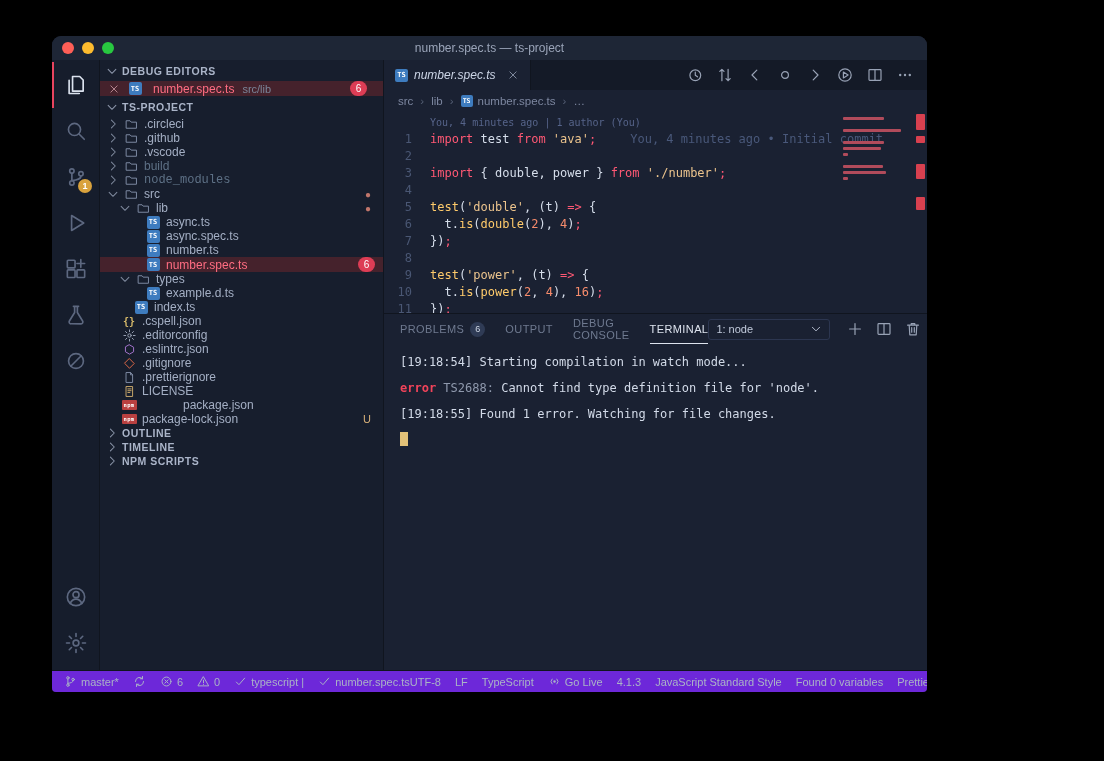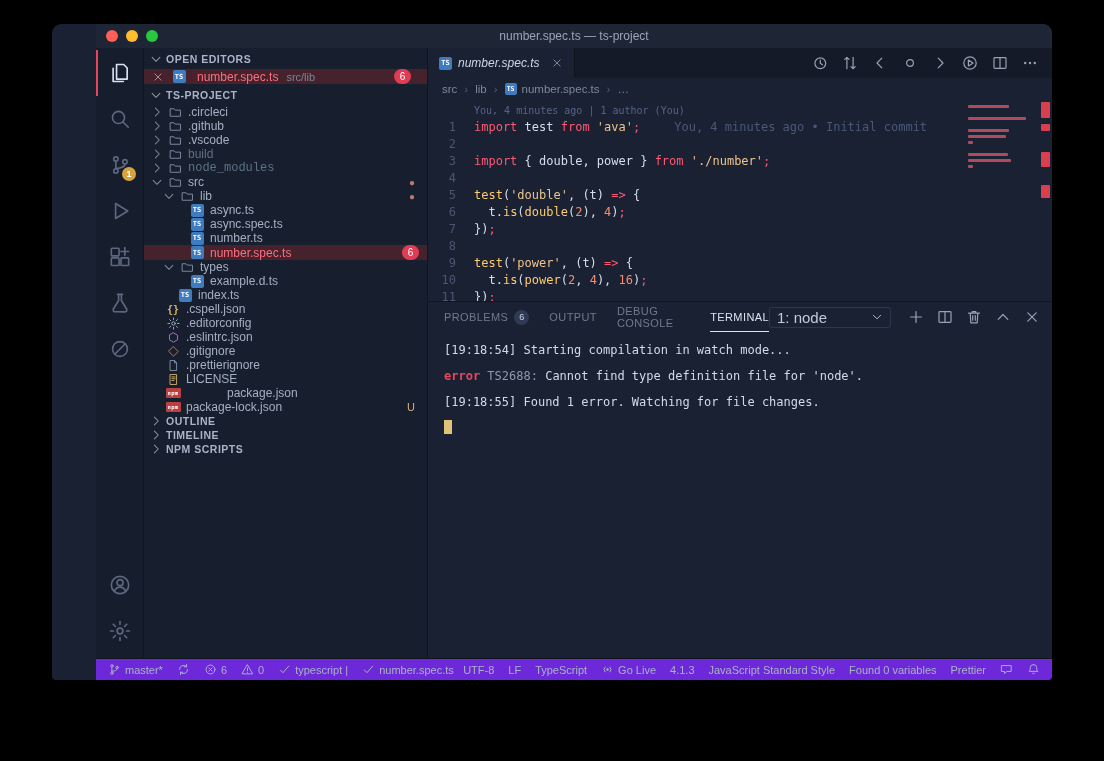--- a/index.html
+++ b/index.html
@@ -1,20 +1,20 @@
 <!DOCTYPE html>
 <html><head>
 <meta charset="utf-8">
 <style>
   *{box-sizing:border-box;margin:0;padding:0}
   html,body{width:1104px;height:761px;background:#000;overflow:hidden;
     font-family:"Liberation Sans",sans-serif;}
-  .window{position:absolute;left:52px;top:24px;width:1000px;height:656px;
+  .window{position:absolute;left:52px;top:36px;width:875px;height:656px;
     background:#1a2132;border-radius:9px 9px 4px 4px;overflow:hidden;
-    box-shadow:0 18px 50px rgba(0,0,0,.75);display:flex;flex-direction:column;padding-left:44px;}
+    box-shadow:0 18px 50px rgba(0,0,0,.75);display:flex;flex-direction:column;}
   
   .titlebar{flex:0 0 24px;background:#1e2636;display:flex;align-items:center;justify-content:center;position:relative}
   .traffic{position:absolute;left:10px;top:6px;display:flex}
   .tl{width:12px;height:12px;border-radius:50%;margin-right:8px;display:inline-block}
   .tl.red{background:#ff5f57}.tl.yellow{background:#febc2e}.tl.green{background:#28c840}
   .win-title{font-size:12px;color:#9aa4b8}
   
   .main{flex:1;display:flex;min-height:0}
   .activitybar{flex:0 0 48px;background:#161d2c;border-right:1px solid #10151f;display:flex;flex-direction:column;justify-content:space-between;padding:2px 0 4px}
   .act-item{height:46px;display:flex;align-items:center;justify-content:center;color:#5d6880;position:relative;cursor:pointer}
@@ -69,21 +69,21 @@
   .ov-mark{position:absolute;right:2px;width:9px;background:#d8404f;border-radius:1px}
   
   .panel{flex:0 0 357px;border-top:1px solid #10151f;display:flex;flex-direction:column;background:#1a2132}
   .panel-header{flex:0 0 30px;display:flex;align-items:center;padding:0 12px 0 16px}
   .panel-tabs{display:flex;align-items:center;gap:20px;height:100%}
   .ptab{display:flex;align-items:center;gap:6px;font-size:11px;letter-spacing:.4px;color:#6f7a90;height:100%;cursor:pointer}
   .ptab.active{color:#dde3ee;box-shadow:inset 0 -1px 0 #dde3ee}
   .ptab-badge{background:#2f3b55;border-radius:50%;width:15px;height:15px;font-size:9px;display:flex;align-items:center;justify-content:center;color:#cfd7e4}
   .panel-actions{margin-left:auto;display:flex;align-items:center;gap:13px;color:#98a2b5}
   .panel-actions .icn{width:16px;height:16px;cursor:pointer}
-  .term-select{display:flex;align-items:center;justify-content:space-between;border:1px solid #2c3650;border-radius:3px;height:21px;padding:0 7px;font-size:15px;color:#c2cbdc;min-width:122px;cursor:pointer;margin-right:4px}
+  .term-select{display:flex;align-items:center;justify-content:space-between;border:1px solid #2c3650;border-radius:3px;height:21px;padding:0 7px;font-size:11px;color:#c2cbdc;min-width:122px;cursor:pointer;margin-right:4px}
   .term-select .icn{width:12px;height:12px}
   .terminal{flex:1;padding:10px 0 0 16px;font:12px/17px "DejaVu Sans Mono",monospace;color:#d2dae8}
   .term-line{margin-bottom:9px;white-space:pre}
   .t-fg{color:#d2dae8}.t-err{color:#f0435a;font-weight:700}.t-dim{color:#8f99ad}
   .cursor{display:inline-block;width:8px;height:14px;background:#e2c178;vertical-align:-2px}
   
   .statusbar{flex:0 0 22px;background:#6d28d9;border-top:1px solid #10151f;display:flex;align-items:center;padding:0 12px;font-size:11px;color:#aab3c6}
   .sb-left,.sb-right{display:flex;align-items:center;gap:14px}
   .sb-right{margin-left:auto}
   .sb-item{display:flex;align-items:center;gap:4px;cursor:pointer;white-space:nowrap}
@@ -169,21 +169,21 @@
         </div>
     </div>
 
     <div class="sidebar">
       <div class="section-header">
         <span class="icn chev">
             <svg viewBox="0 0 16 16" fill="none" stroke="currentColor" stroke-width="1.2" stroke-linecap="round" stroke-linejoin="round">
               <path d="M3.6 6.2L8 10.6l4.4-4.4"></path>
             </svg>
           </span>
-        <span>OPEN EDITORS</span>
+        <span>DEBUG EDITORS</span>
       </div>
       <div id="open-editors">
           <div class="oe-row">
             <span class="icn oe-close">
               <svg viewBox="0 0 16 16" fill="none" stroke="currentColor" stroke-width="1.2" stroke-linecap="round" stroke-linejoin="round">
                 <path d="M3.8 3.8l8.4 8.4 M12.2 3.8l-8.4 8.4"></path>
               </svg>
             </span>
             <span class="ficon">
               <span class="ts-icon">TS</span>

